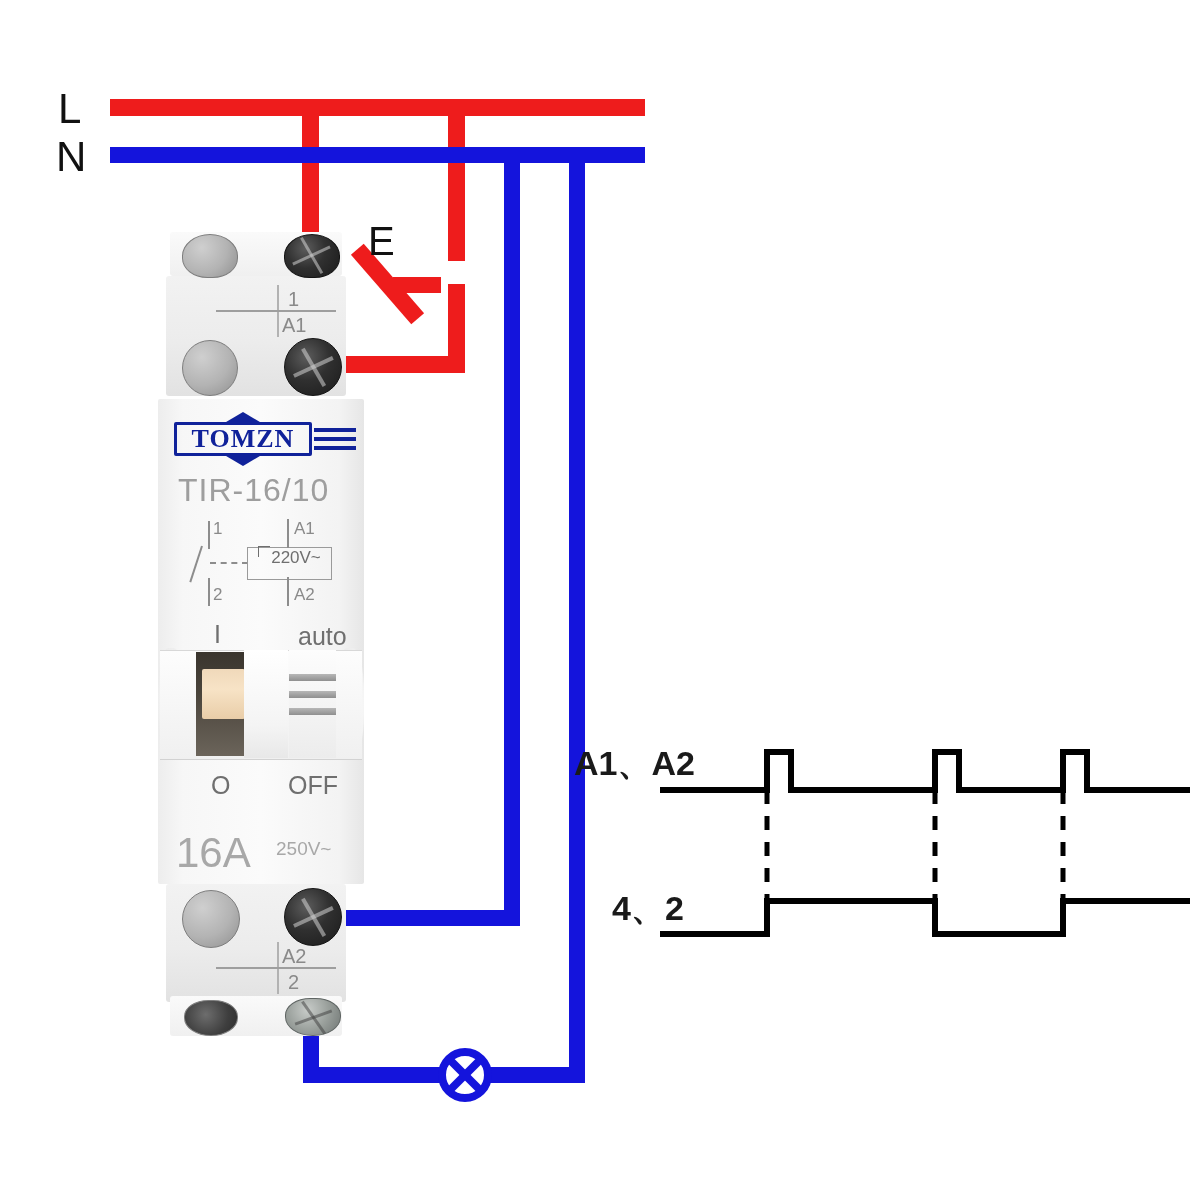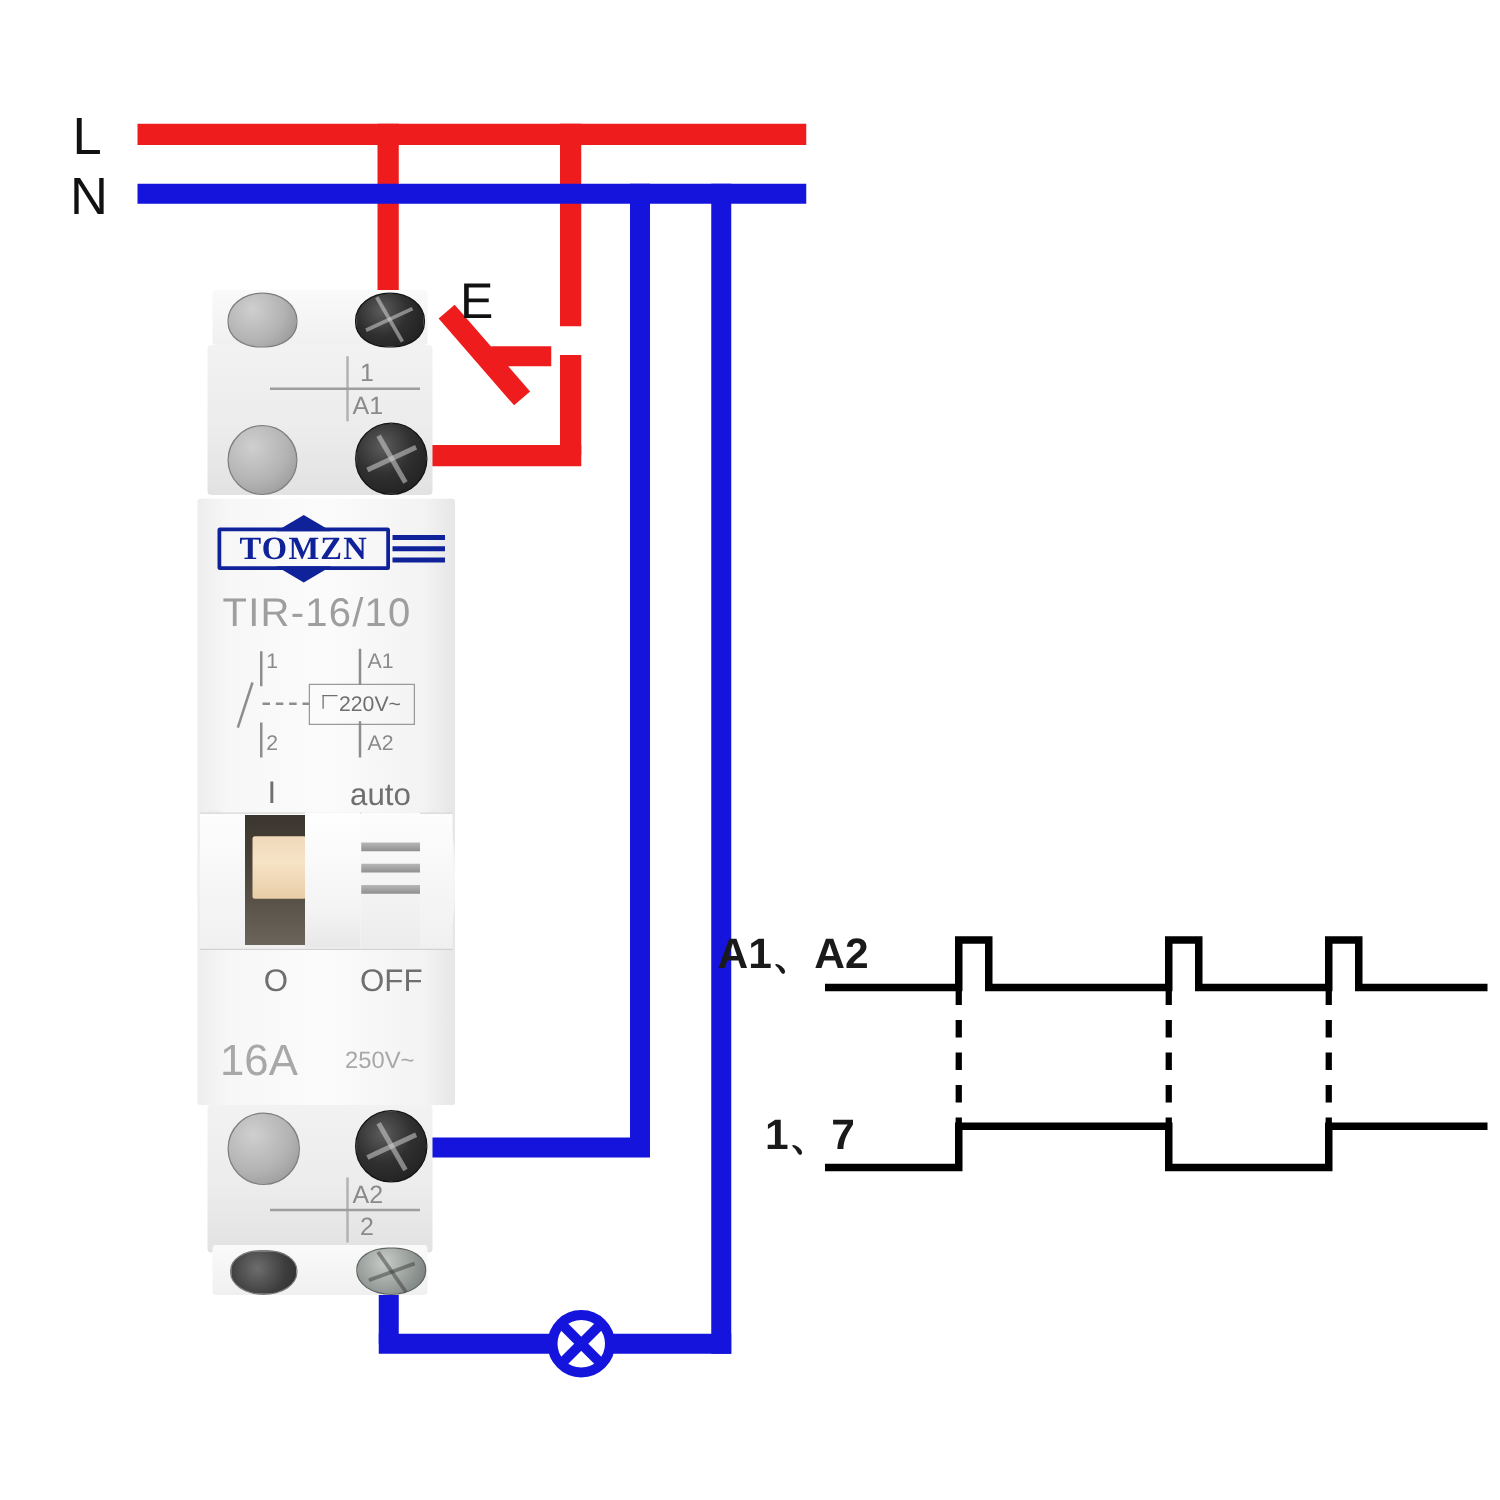--- a/index.html
+++ b/index.html
@@ -146,33 +146,32 @@
     color: #8a8a8a;
     font-size: 17px;
     font-family: "Liberation Sans", sans-serif;
   }
   .coil-box {
     position: absolute;
     border: 1.5px solid #9a9a9a;
     color: #6f6f6f;
     font-size: 17px;
     display: flex;
-    align-items: center;
     justify-content: center;
     background: transparent;
   }
   .tick {
     position: absolute;
     color: #6f6f6f;
     font-size: 25px;
   }
   .rating {
     position: absolute;
     color: #a8a8a8;
-    font-size: 35px;
+    font-size: 42px;
   }
   .rating.small { font-size: 19px; }
 
   .rocker-well {
     position: absolute;
     background: linear-gradient(180deg,#fdfdfd,#f0f0f0);
     border-top: 1px solid #d8d8d8;
     border-bottom: 1px solid #d2d2d2;
   }
   .rocker-dark {
@@ -254,21 +253,21 @@
         <path d="M 935 790 L 935 901" stroke-dasharray="14 12" stroke-width="5"></path>
         <path d="M 1063 790 L 1063 901" stroke-dasharray="14 12" stroke-width="5"></path>
       </g>
   </svg>
 
   <div class="lbl lbl-ln" style="left:58px; top:88px;">L</div>
   <div class="lbl lbl-ln" style="left:56px; top:136px;">N</div>
   <div class="lbl lbl-e" style="left:368px; top:221px;">E</div>
 
   <div class="lbl lbl-wave" style="left:574px; top:746px;">A1、A2</div>
-  <div class="lbl lbl-wave" style="left:612px; top:891px;">1、7</div>
+  <div class="lbl lbl-wave" style="left:612px; top:891px;">4、2</div>
 
   <div class="dev" style="left:0;top:0;width:1200px;height:1200px;">
 
     <div class="term-block top-cap" style="left:170px; top:232px; width:172px; height:44px;"></div>
 
     <div class="term-block" style="left:166px; top:276px; width:180px; height:120px;"></div>
 
     <div class="screw plain" style="left:182px; top:234px; width:54px; height:42px; border-radius:50% 50% 45% 45%;"></div>
     <div class="screw dark" style="left:284px; top:234px; width:54px; height:42px; border-radius:50% 50% 45% 45%;"></div>
     <div class="screw plain" style="left:182px; top:340px; width:54px; height:54px;"></div>
@@ -303,21 +302,21 @@
     <div class="coil-box" style="left:247px; top:547px; width:83px; height:31px;">
       <span style="display:inline-block;width:11px;height:10px;border-left:1.5px solid #6f6f6f;border-top:1.5px solid #6f6f6f;margin-right:1px;position:relative;top:-2px;"></span>
         <span>220V~</span>
     </div>
     <div style="position:absolute;left:287px;top:519px;width:2px;height:29px;background:#8d8d8d;"></div>
     <div style="position:absolute;left:287px;top:577px;width:2px;height:29px;background:#8d8d8d;"></div>
     <div class="sym" style="left:294px; top:519px;">A1</div>
     <div class="sym" style="left:294px; top:585px;">A2</div>
 
     <div class="tick" style="left:214px; top:620px;">I</div>
-    <div class="tick" style="left:280px; top:622px;">auto</div>
+    <div class="tick" style="left:298px; top:622px;">auto</div>
     <div class="tick" style="left:211px; top:771px;">O</div>
     <div class="tick" style="left:288px; top:771px;">OFF</div>
 
     <div class="rocker-well" style="left:160px; top:650px; width:202px; height:108px;"></div>
     <div class="rocker-dark" style="left:196px; top:652px; width:48px; height:104px;"></div>
     <div class="rocker-amber" style="left:202px; top:669px; width:43px; height:50px;"></div>
     <div class="rocker-white" style="left:244px; top:650px; width:44px; height:108px;"></div>
     <div class="rocker-grill" style="left:289px; top:650px; width:47px; height:108px; padding-top:24px; box-sizing:border-box;">
       <i></i>
         <i></i>

